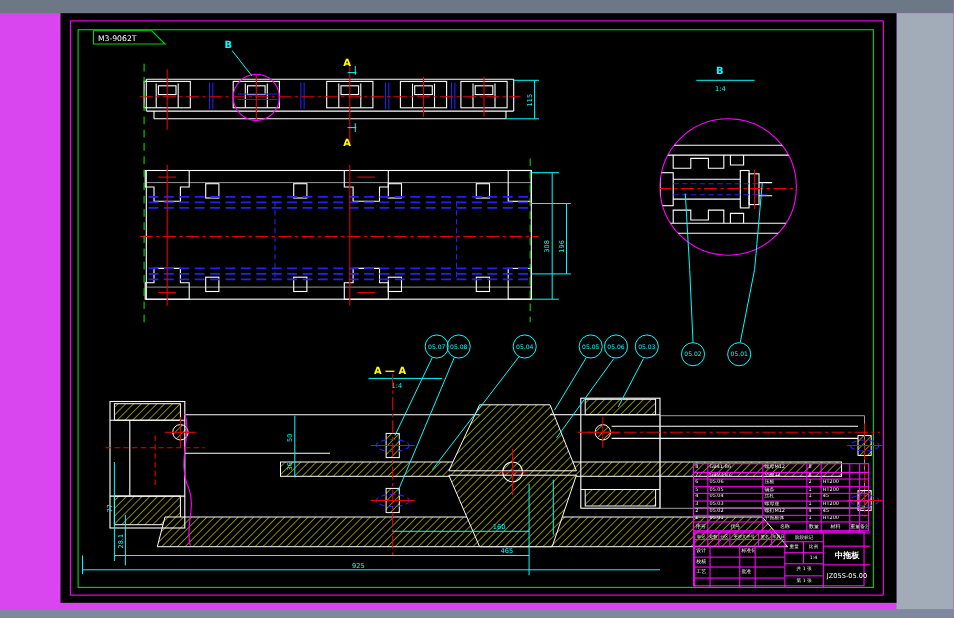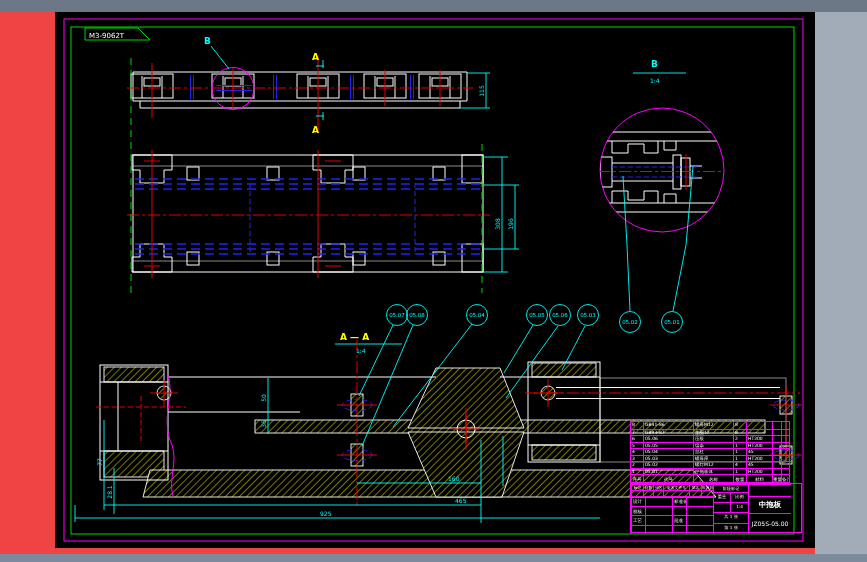--- a/index.html
+++ b/index.html
@@ -1,16 +1,16 @@
 <!DOCTYPE html>
 <html><head>
 <meta charset="utf-8">
 <style>
   html,body{margin:0;padding:0;background:#8e9aab;}
-  .stage{position:relative;width:867px;height:562px;background:#ef4444;overflow:hidden;
+  .stage{position:relative;width:867px;height:562px;background:#d946ef;overflow:hidden;
          font-family:"DejaVu Sans",sans-serif;}
   .topbar{position:absolute;left:0;top:0;width:867px;height:12px;background:#6d7887;}
   .rightpane{position:absolute;left:815px;top:12px;width:52px;height:542px;background:#a2abb8;}
   .bottombar{position:absolute;left:0;top:554px;width:867px;height:8px;background:#7d8a9e;}
   svg.draw{position:absolute;left:0;top:0;}
   svg .w{stroke:#fff;fill:none;stroke-width:1;}
   svg .w6{stroke:#e8e8e8;fill:none;stroke-width:.6;}
   svg .r{stroke:#e60000;fill:none;stroke-width:1;}
   svg .rd{stroke:#e60000;fill:none;stroke-width:1;stroke-dasharray:12 3 3 3;}
   svg .rs{stroke:#e60000;fill:none;stroke-width:1;stroke-dasharray:5 3;}
@@ -31,21 +31,21 @@
   
   .bom{position:absolute;left:630px;top:421px;width:160px;height:62px;border:1px solid #f0f;
        box-sizing:border-box;color:#fff;}
   .bom-row{display:grid;grid-template-columns:12px 50px 40px 13px 26px 9px 1fr;height:6.5px;}
   .bom-row.bh{height:10px;}
   .bom-row>div{border-left:1px solid #f0f;border-top:1px solid #f0f;font-size:4.5px;line-height:5.5px;
        padding-left:1px;overflow:hidden;white-space:nowrap;box-sizing:border-box;}
   .bom-row>div:first-child{border-left:none;}
   .bom-row.first>div{border-top:none;}
   .bom-row.bh>div{font-size:4.5px;line-height:9px;text-align:center;padding-left:0;}
-  .tblock{position:absolute;left:630px;top:483px;width:172px;height:50px;border:1px solid #f0f;
+  .tblock{position:absolute;left:630px;top:483px;width:156px;height:50px;border:1px solid #f0f;
        box-sizing:border-box;color:#fff;}
   .tz{position:absolute;box-sizing:border-box;}
   .tb-cell{border-left:1px solid #f0f;border-top:1px solid #f0f;box-sizing:border-box;overflow:hidden;
        white-space:nowrap;color:#fff;}
   .zLu{left:0;top:0;width:82px;height:12px;display:grid;grid-template-columns:12px 10px 10px 26px 12px 1fr;
        grid-auto-rows:6px;}
   .zLu .tb-cell{font-size:3.8px;line-height:5.5px;text-align:center;}
   .zLl{left:0;top:12px;width:82px;height:38px;display:grid;grid-template-columns:14px 27px 14px 1fr;
        grid-auto-rows:9.5px;}
   .zLl .tb-cell{font-size:4.5px;line-height:9px;padding-left:1px;}

